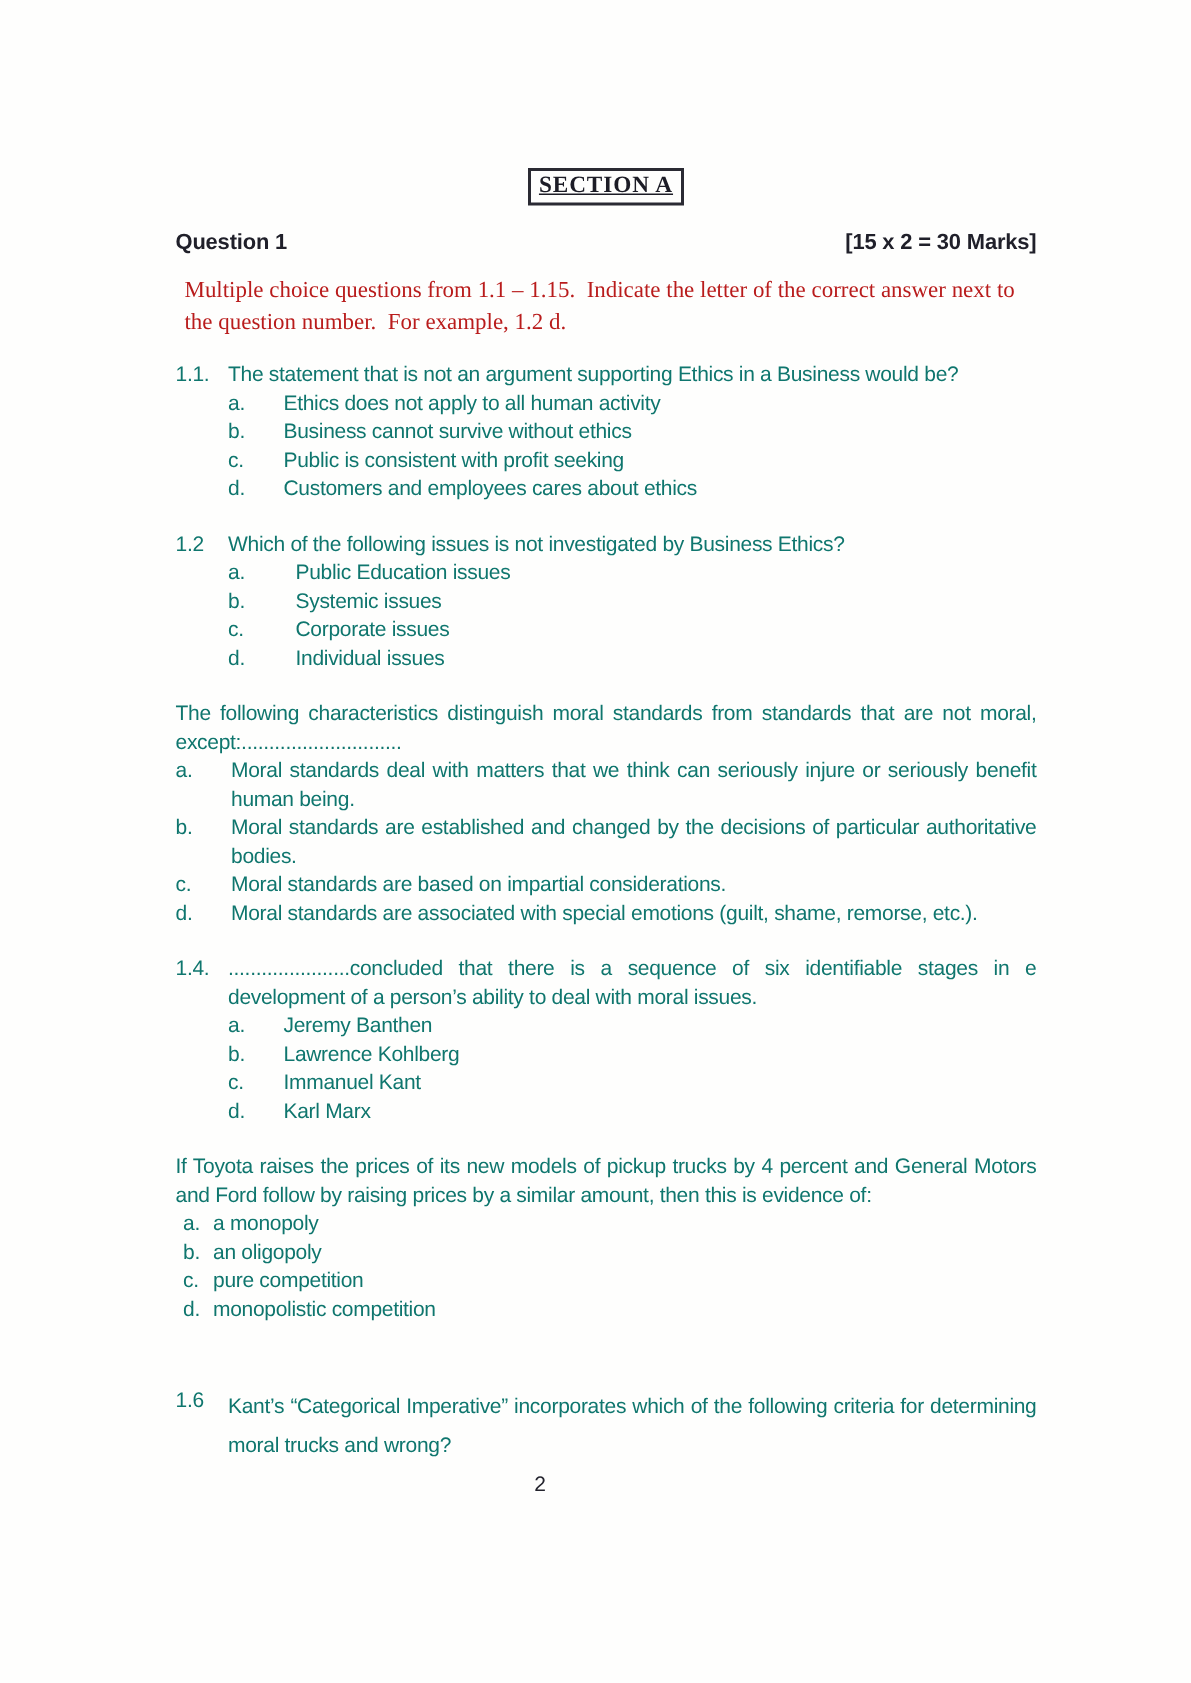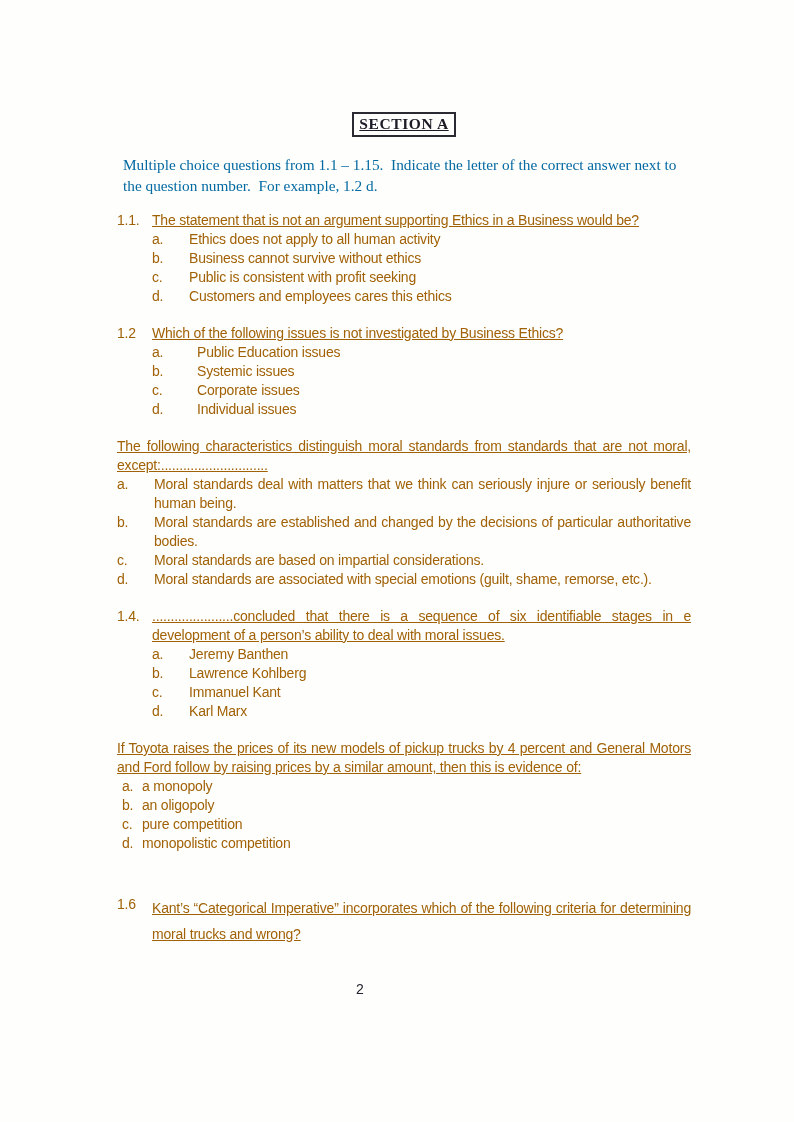--- a/index.html
+++ b/index.html
@@ -44,38 +44,38 @@
     font-size: 14.6px;
     color: #20202a;
     margin-bottom: 13px;
     letter-spacing: -0.1px;
   }
   
   .intro {
     font-family: "Liberation Serif", serif;
     font-size: 15.3px;
     line-height: 21px;
-    color: #0369a1;
+    color: #b91c1c;
     margin-left: 6px;
     margin-bottom: 15px;
     white-space: pre-wrap;
   }
   
   .q-block {
     display: flex;
     font-size: 14px;
     line-height: 19px;
     letter-spacing: -0.2px;
-    color: #a16207;
+    color: #0f766e;
   }
   .q-block + .q-block { margin-top: 18px; }
   .q-block.q-i5 { margin-top: 42px; }
   .q-num { width: 35px; flex-shrink: 0; }
   .q-body { flex: 1; min-width: 0; }
-  .q-text { text-align: justify; text-decoration: underline; }
+  .q-text { text-align: justify; }
   .q-i5 .q-text { line-height: 26px; }
   .option { display: flex; }
   .opt-letter { flex-shrink: 0; }
   .indent-normal .opt-letter { width: 37px; }
   .indent-wide .opt-letter { width: 45px; }
   .indent-compact .q-options { margin-left: 5px; }
   .indent-compact .opt-letter { width: 20px; }
   .opt-text { flex: 1; text-align: justify; }
   
   .page-number {
@@ -91,20 +91,24 @@
 </head>
 <body>
 
 <div class="page">
   <div class="content">
 
     <div class="section-row">
       <span class="section-title">SECTION A</span>
     </div>
 
+    <div class="q-header">
+      <span>Question 1</span>
+      <span>[15 x 2 = 30 Marks]</span>
+    </div>
 
     <p class="intro">Multiple choice questions from 1.1 – 1.15.  Indicate the letter of the correct answer next to the question number.  For example, 1.2 d.</p>
 
     <div id="questions">
   <div class="q-block indent-normal q-i0">
     <div class="q-num">1.1.</div>
     <div class="q-body">
       <div class="q-text">The statement that is not an argument supporting Ethics in a Business would be?</div>
       <div class="q-options">
   <div class="option">
@@ -117,21 +121,21 @@
     <div class="opt-text">Business cannot survive without ethics</div>
   </div>
 
   <div class="option">
     <div class="opt-letter">c.</div>
     <div class="opt-text">Public is consistent with profit seeking</div>
   </div>
 
   <div class="option">
     <div class="opt-letter">d.</div>
-    <div class="opt-text">Customers and employees cares this ethics</div>
+    <div class="opt-text">Customers and employees cares about ethics</div>
   </div>
 </div>
     </div>
   </div>
 
   <div class="q-block indent-wide q-i1">
     <div class="q-num">1.2</div>
     <div class="q-body">
       <div class="q-text">Which of the following issues is not investigated by Business Ethics?</div>
       <div class="q-options">

